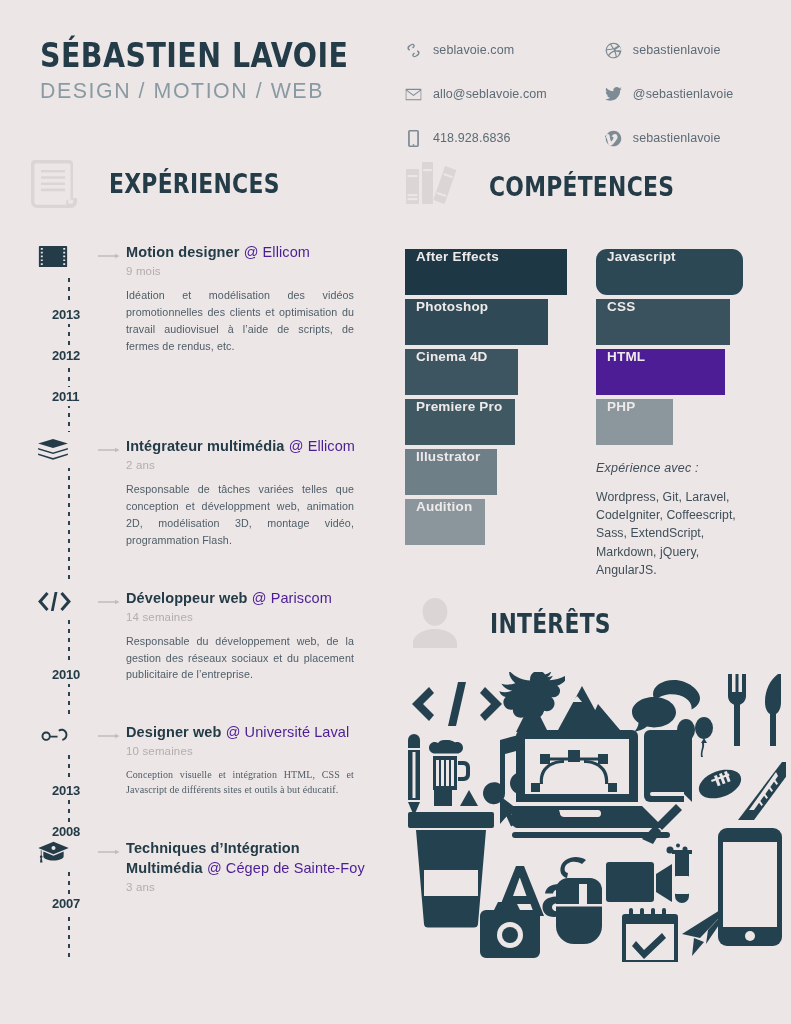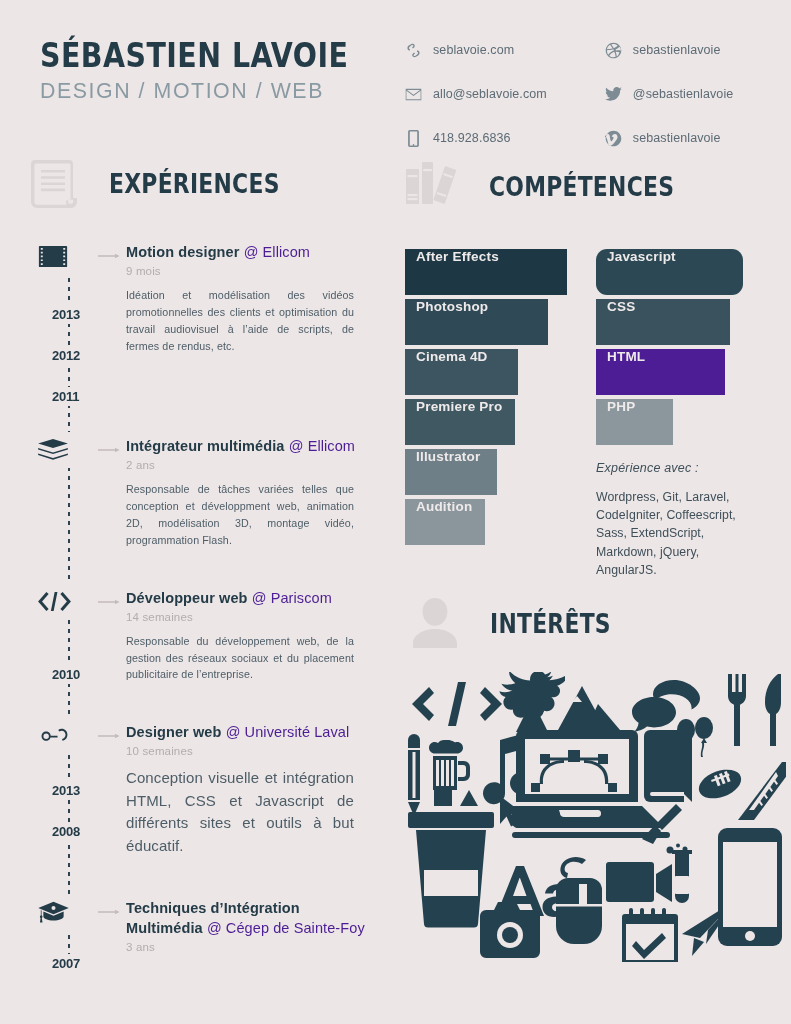--- a/index.html
+++ b/index.html
@@ -60,21 +60,21 @@
   .connector { width: 24px; height: 10px; margin-top: 9px; flex: 0 0 24px; position: relative; }
   .connector svg { display: block; fill: #c4bcbc; }
   .exp-text { flex: 1 1 auto; padding-left: 4px; }
   .exp-title { font-size: 14.5px; color: #243b48; font-weight: bold; line-height: 1.32; letter-spacing: 0.1px; }
   .exp-title .co { font-weight: normal; color: #4c1d95; }
   .exp-dur { font-size: 11.5px; color: #b5adad; margin-top: 3px; letter-spacing: 0.15px; }
   .exp-desc {
     font-size: 10.7px; color: #4d5d67; line-height: 1.58;
     text-align: justify; margin-top: 10px; max-width: 228px; letter-spacing: 0.1px;
   }
-  .exp-desc.small { font-size: 15px; line-height: 1.5; }
+  .exp-desc.small { font-size: 10px; line-height: 1.5; font-family: Liberation Serif, serif; }
   .year {
     position: absolute; left: 12px;
     font-family: "Liberation Sans", sans-serif; font-weight: bold;
     font-size: 13px; color: #243b48; letter-spacing: -0.2px;
     background: #ece6e6; padding: 2px 2px; z-index: 3;
   }
 
   
   .skills { position: absolute; left: 405px; top: 249px; }
   .skill-cols { position: relative; }

